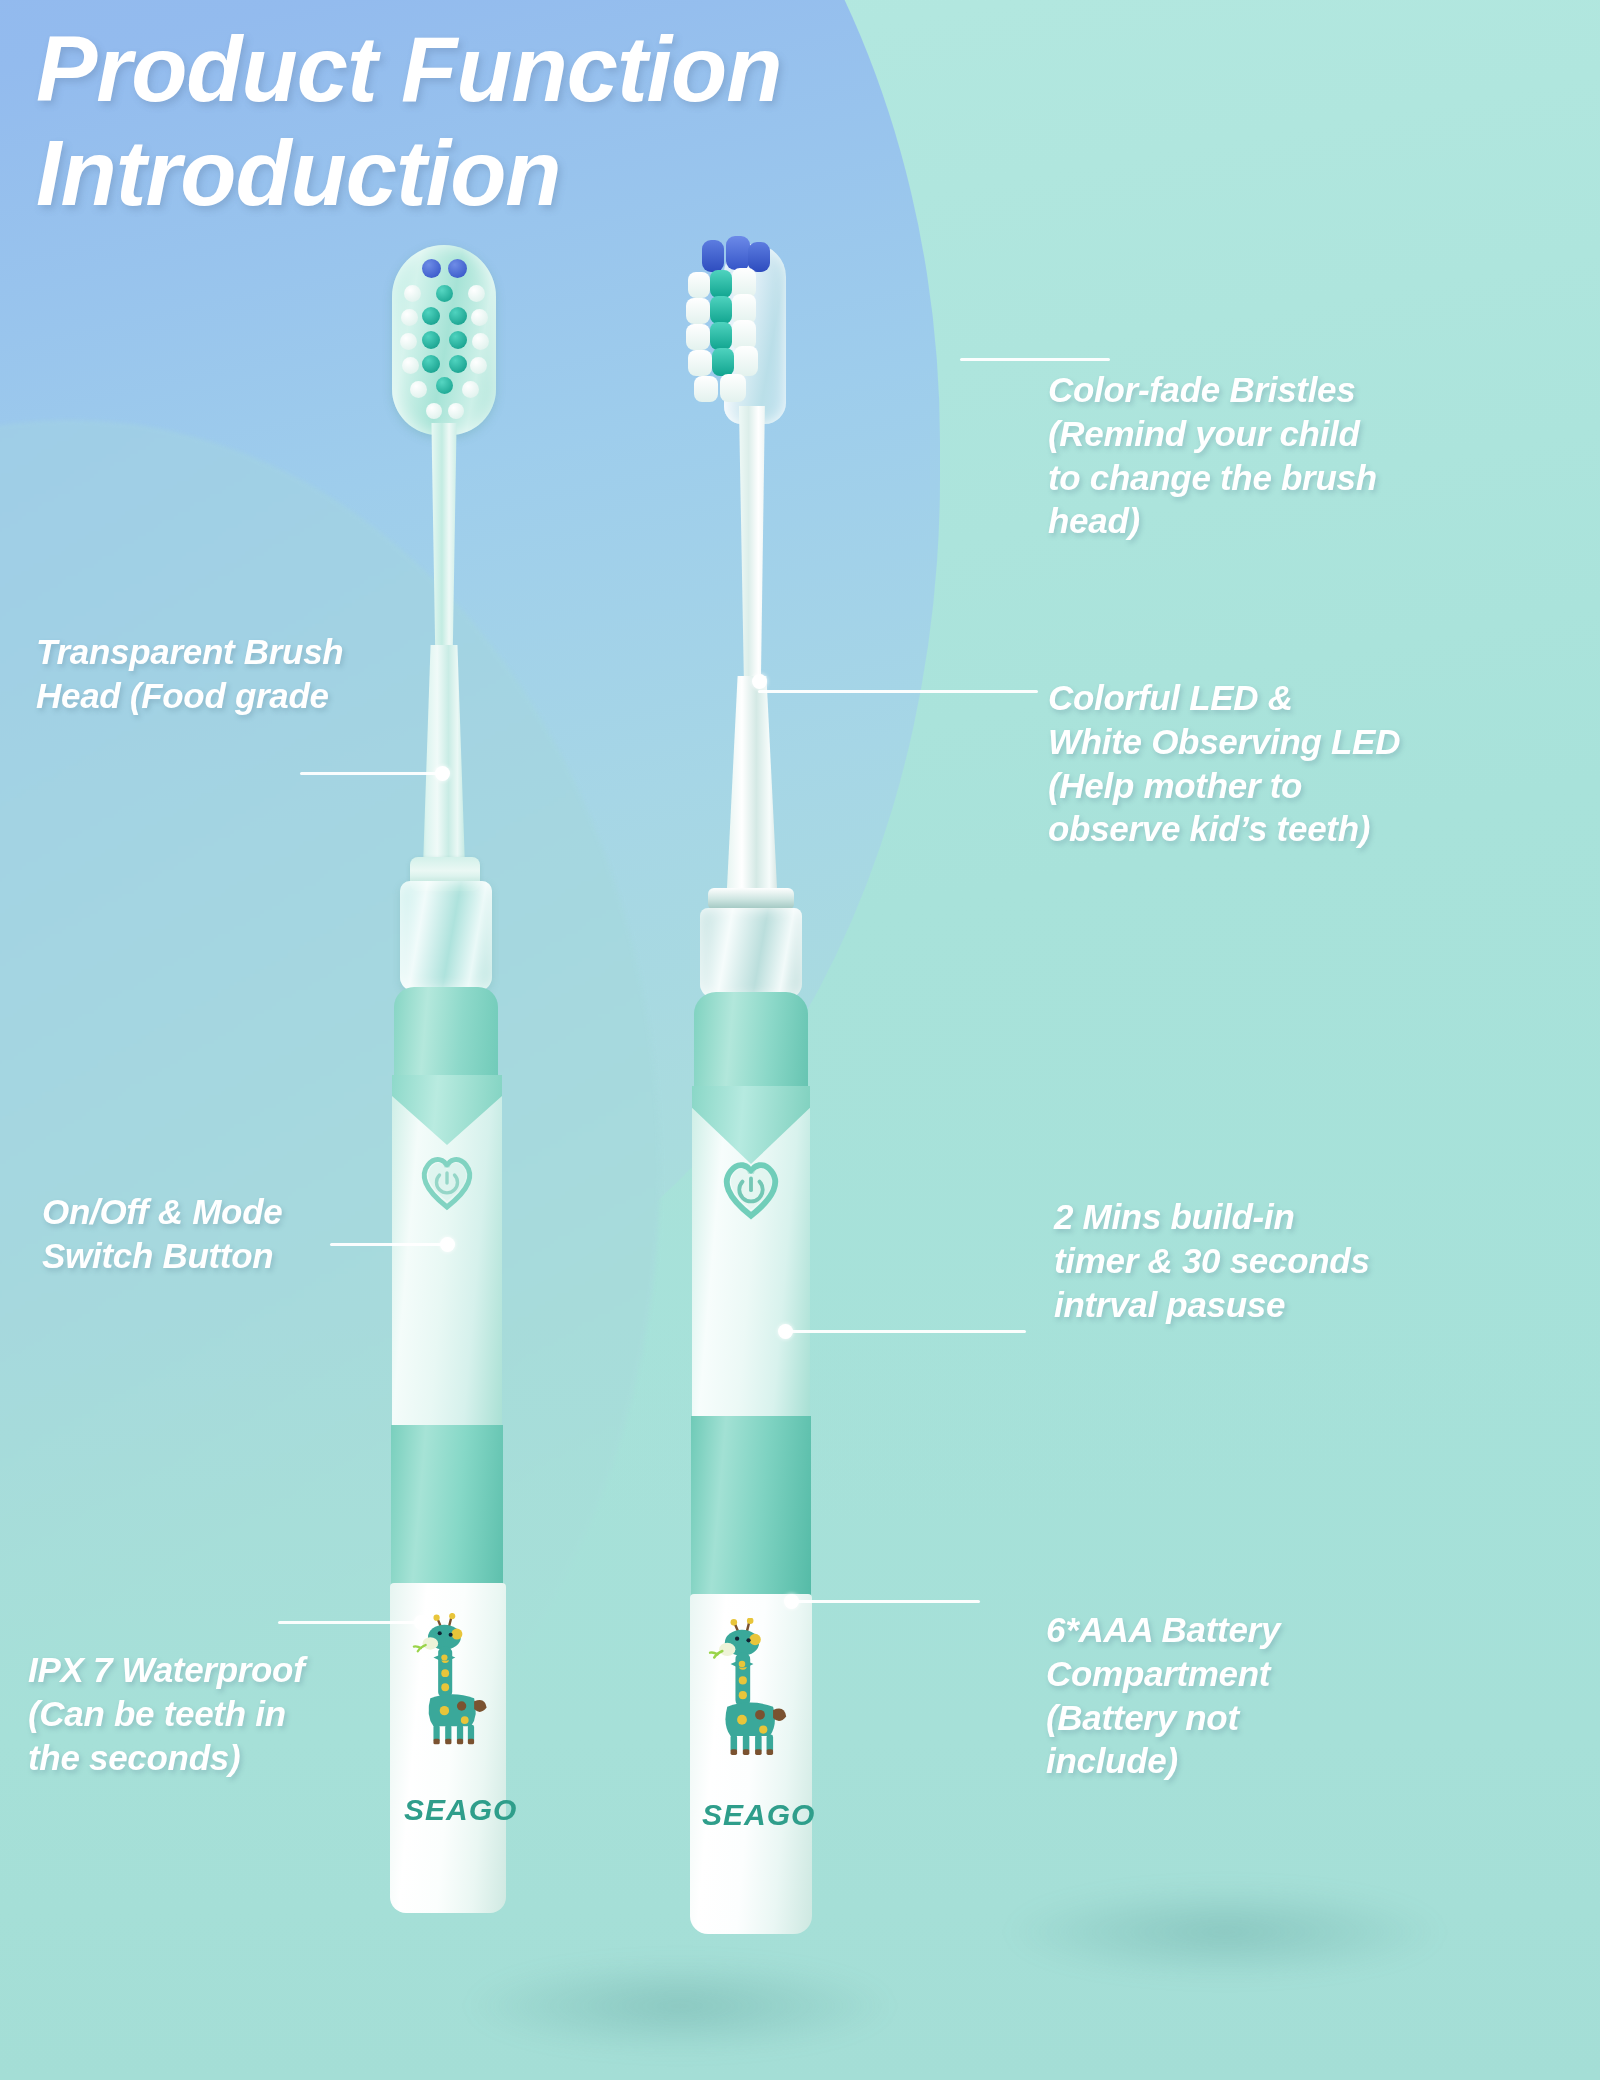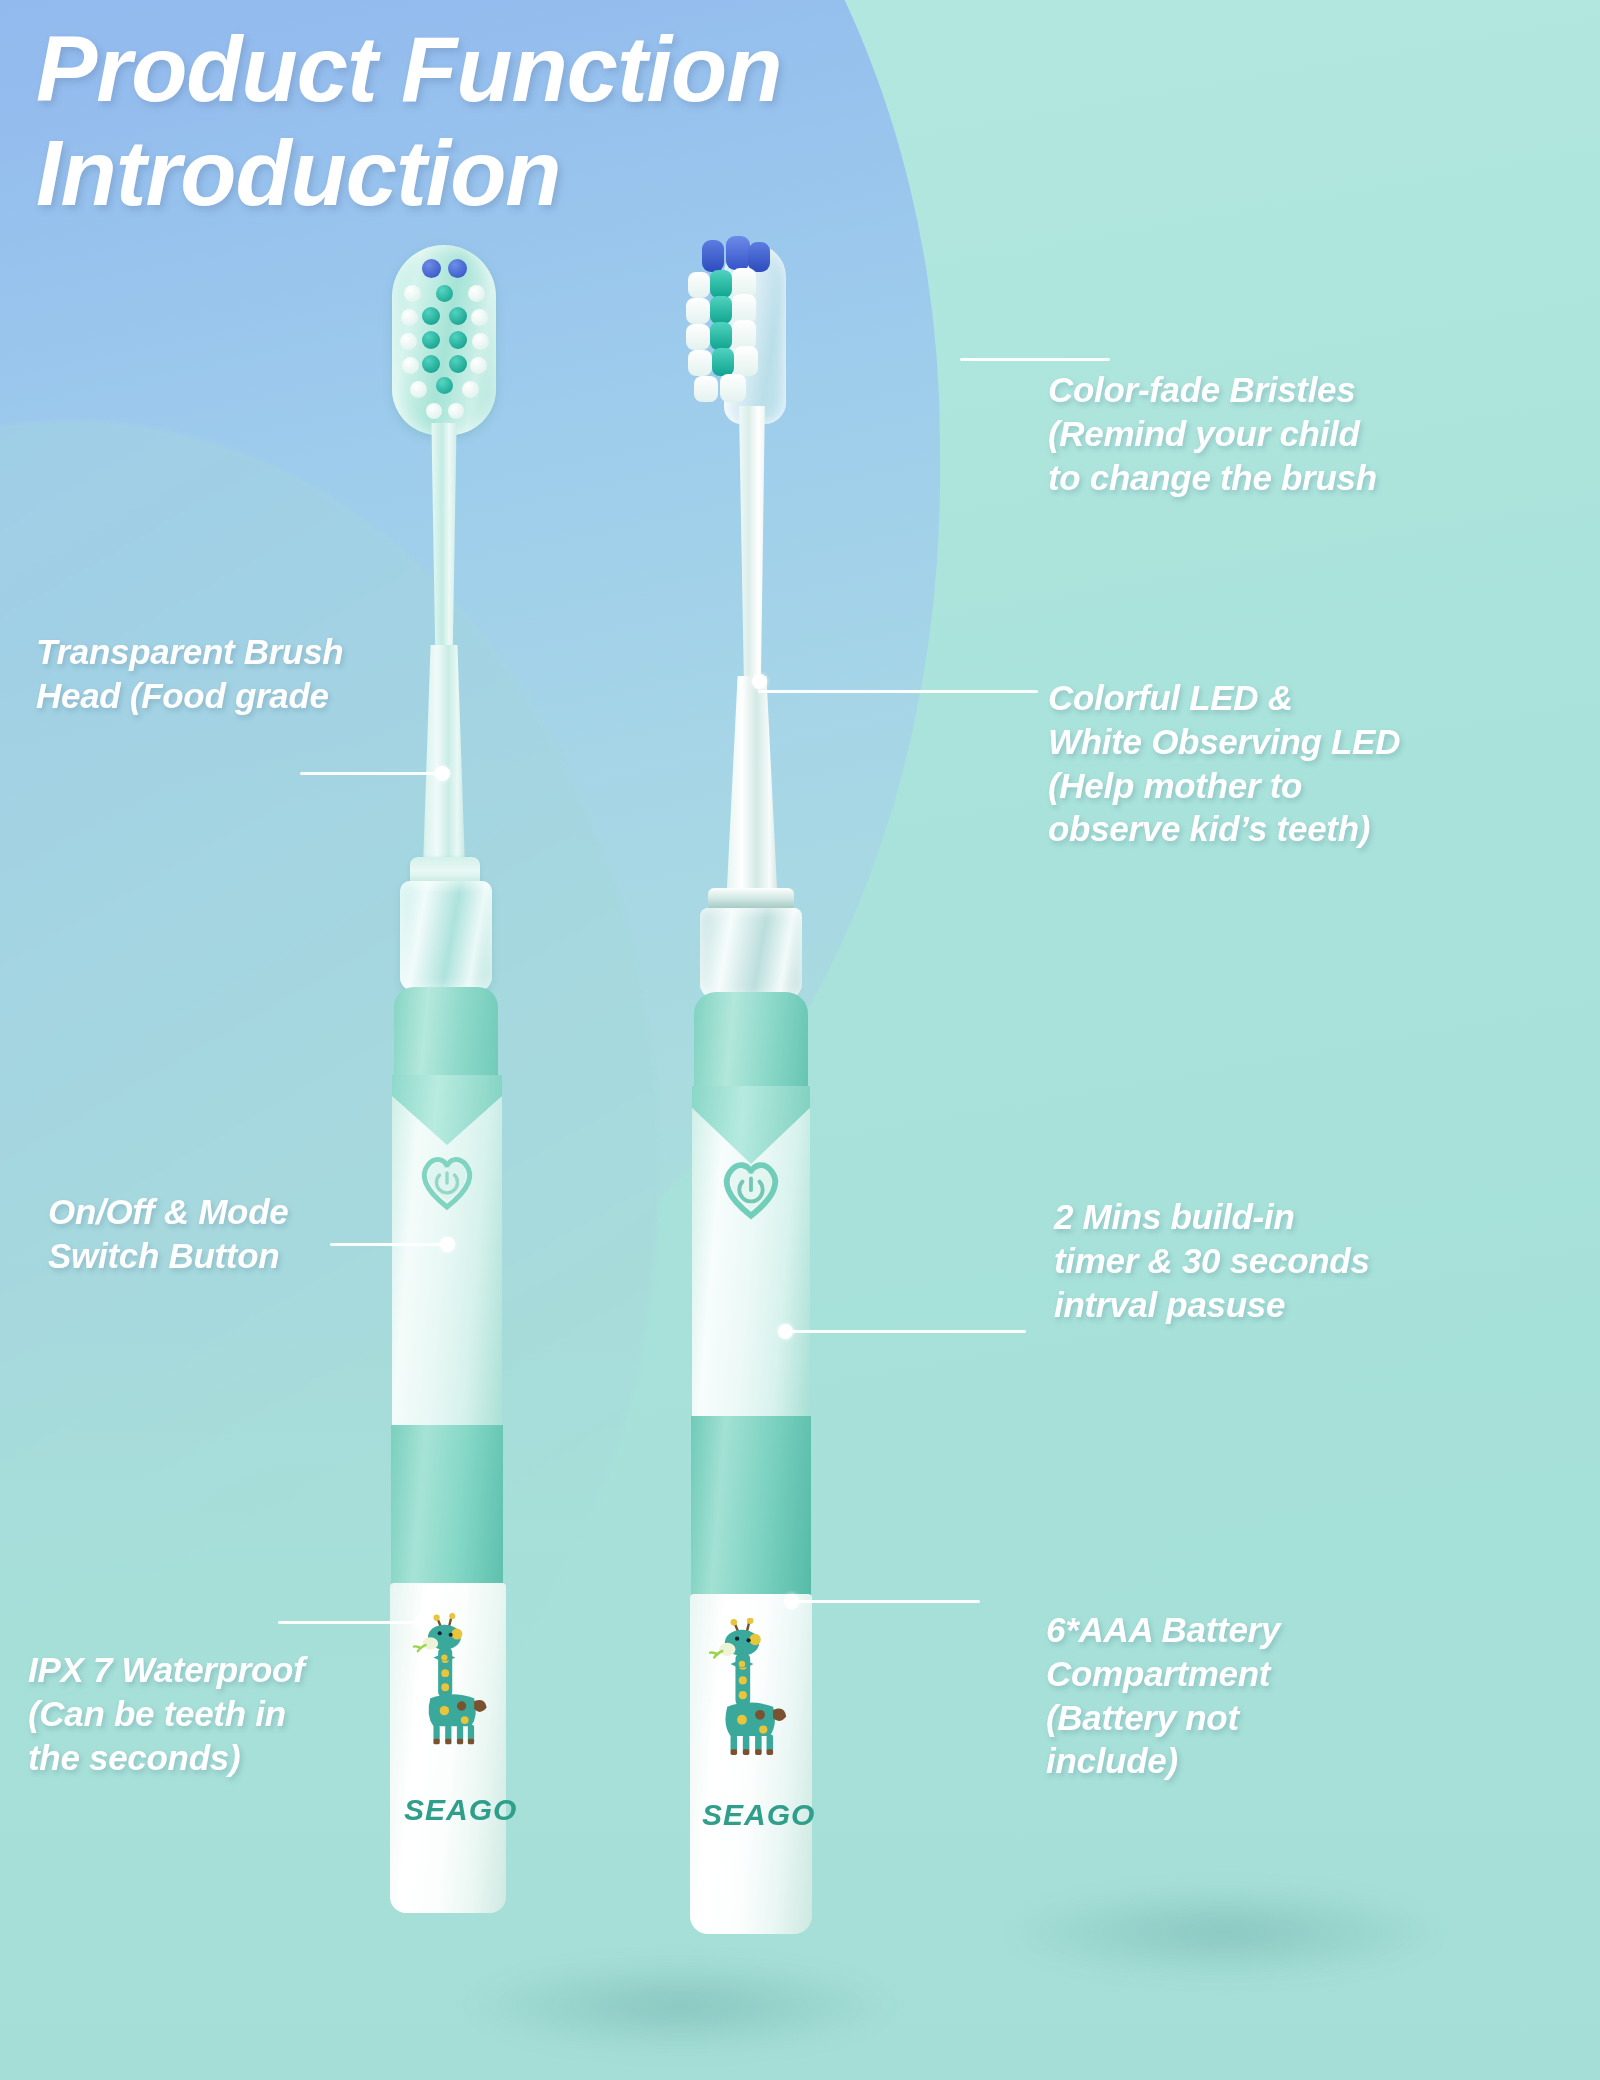--- a/index.html
+++ b/index.html
@@ -366,20 +366,21 @@
       <rect x="74" y="160" width="8" height="7" rx="2" fill="#7a5230"></rect>
     </svg>
 
     <div class="seago" style="left:16px;top:1562px;width:98px;text-align:center;font-size:30px;">SEAGO</div>
   </div>
 
   <div class="callout right" style="left:1048px;top:368px;width:540px;">
     <div>Color-fade Bristles</div>
     <div>(Remind your child</div>
     <div>to change the brush</div>
+    <div>head)</div>
   </div>
   <div class="leader" style="left:960px;top:358px;width:150px;"></div>
 
   <div class="callout right" style="left:1048px;top:676px;width:560px;">
     <div>Colorful LED &amp;</div>
     <div>White Observing LED</div>
     <div>(Help mother to</div>
     <div>observe kid’s teeth)</div>
   </div>
   <div class="leader" style="left:758px;top:690px;width:280px;"></div>
@@ -402,21 +403,21 @@
   <div class="leader" style="left:790px;top:1600px;width:190px;"></div>
   <div class="dot" style="left:784px;top:1594px;"></div>
 
   <div class="callout" style="left:36px;top:630px;width:520px;">
     <div>Transparent Brush</div>
     <div>Head (Food grade</div>
   </div>
   <div class="leader" style="left:300px;top:772px;width:140px;"></div>
   <div class="dot" style="left:435px;top:766px;"></div>
 
-  <div class="callout" style="left:42px;top:1190px;width:520px;margin-left:6px;">
+  <div class="callout" style="left:42px;top:1190px;width:520px;">
     <div>On/Off &amp; Mode</div>
     <div>Switch Button</div>
   </div>
   <div class="leader" style="left:330px;top:1243px;width:115px;"></div>
   <div class="dot" style="left:440px;top:1237px;"></div>
 
   <div class="callout" style="left:28px;top:1648px;width:520px;">
     <div>IPX 7 Waterproof</div>
     <div>(Can be teeth in</div>
     <div>the seconds)</div>

